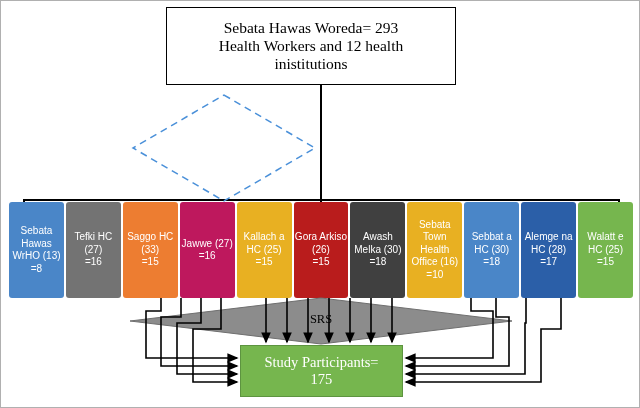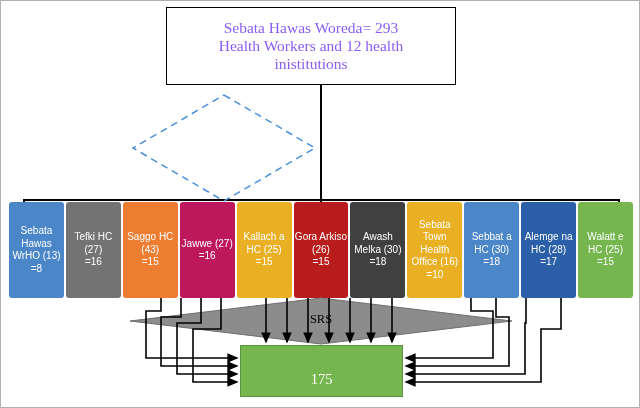--- a/index.html
+++ b/index.html
@@ -34,21 +34,21 @@
     box-sizing: border-box;
     display: flex;
     align-items: center;
     justify-content: center;
     text-align: center;
     padding: 2px 6px;
   }
   .top-box span {
     font-size: 15.5px;
     line-height: 1.18;
-    color: #8b5cf6;
+    color: #000000;
   }
 
   
   .diamond-ps {
     position: absolute;
     left: 130px;
     top: 92px;
     width: 186px;
     height: 110px;
   }
@@ -178,21 +178,21 @@
   </div>
 
   <div class="hc-row">
     <div class="hc-box" style="background:#4a86c8">
       <span><span>Sebata Hawas WrHO (13)</span><br><span>=8</span></span>
     </div>
     <div class="hc-box" style="background:#737373">
       <span><span>Tefki HC (27)</span><br><span>=16</span></span>
     </div>
     <div class="hc-box" style="background:#ed7d31">
-      <span><span>Saggo HC (43)</span><br><span>=15</span></span>
+      <span><span>Saggo HC (33)</span><br><span>=15</span></span>
     </div>
     <div class="hc-box" style="background:#be185d">
       <span><span>Jawwe (27)</span><br><span>=16</span></span>
     </div>
     <div class="hc-box" style="background:#e8b022">
       <span><span>Kallach a HC (25)</span><br><span>=15</span></span>
     </div>
     <div class="hc-box" style="background:#b91c1c">
       <span><span>Gora Arkiso (26)</span><br><span>=15</span></span>
     </div>
@@ -243,18 +243,18 @@
 
       <path d="M470,297 L470,310 L492,310 L492,357 L405,357"></path>
       <path d="M495,297 L495,316 L508,316 L508,365 L405,365"></path>
       <path d="M525,297 L525,322 L524,322 L524,373 L405,373"></path>
       <path d="M560,297 L560,328 L540,328 L540,381 L405,381"></path>
     </g>
   </svg>
 
   <div class="study-box">
     <span>
-      <br>
+      <span>Study Participants=</span><br>
       <span>175</span>
     </span>
   </div>
 
 </div>
 
 </body></html>

